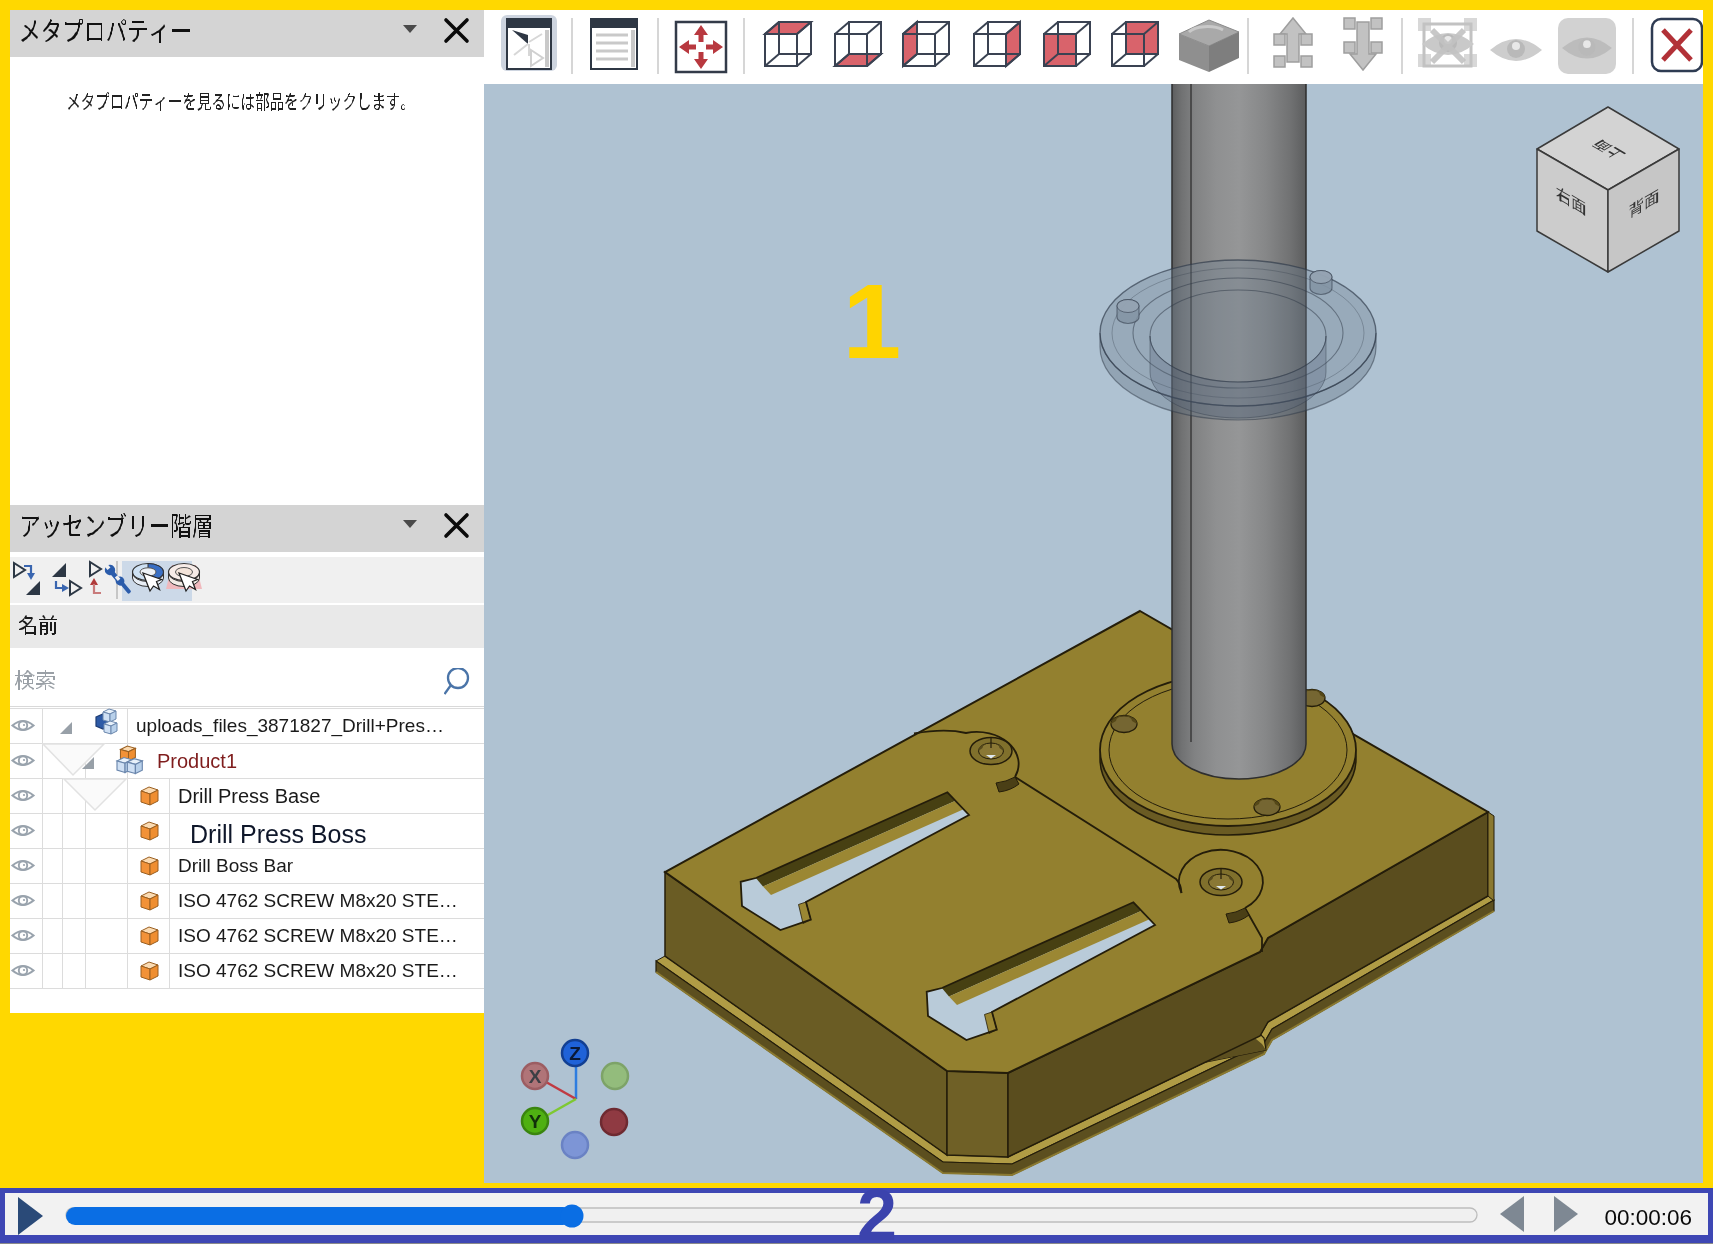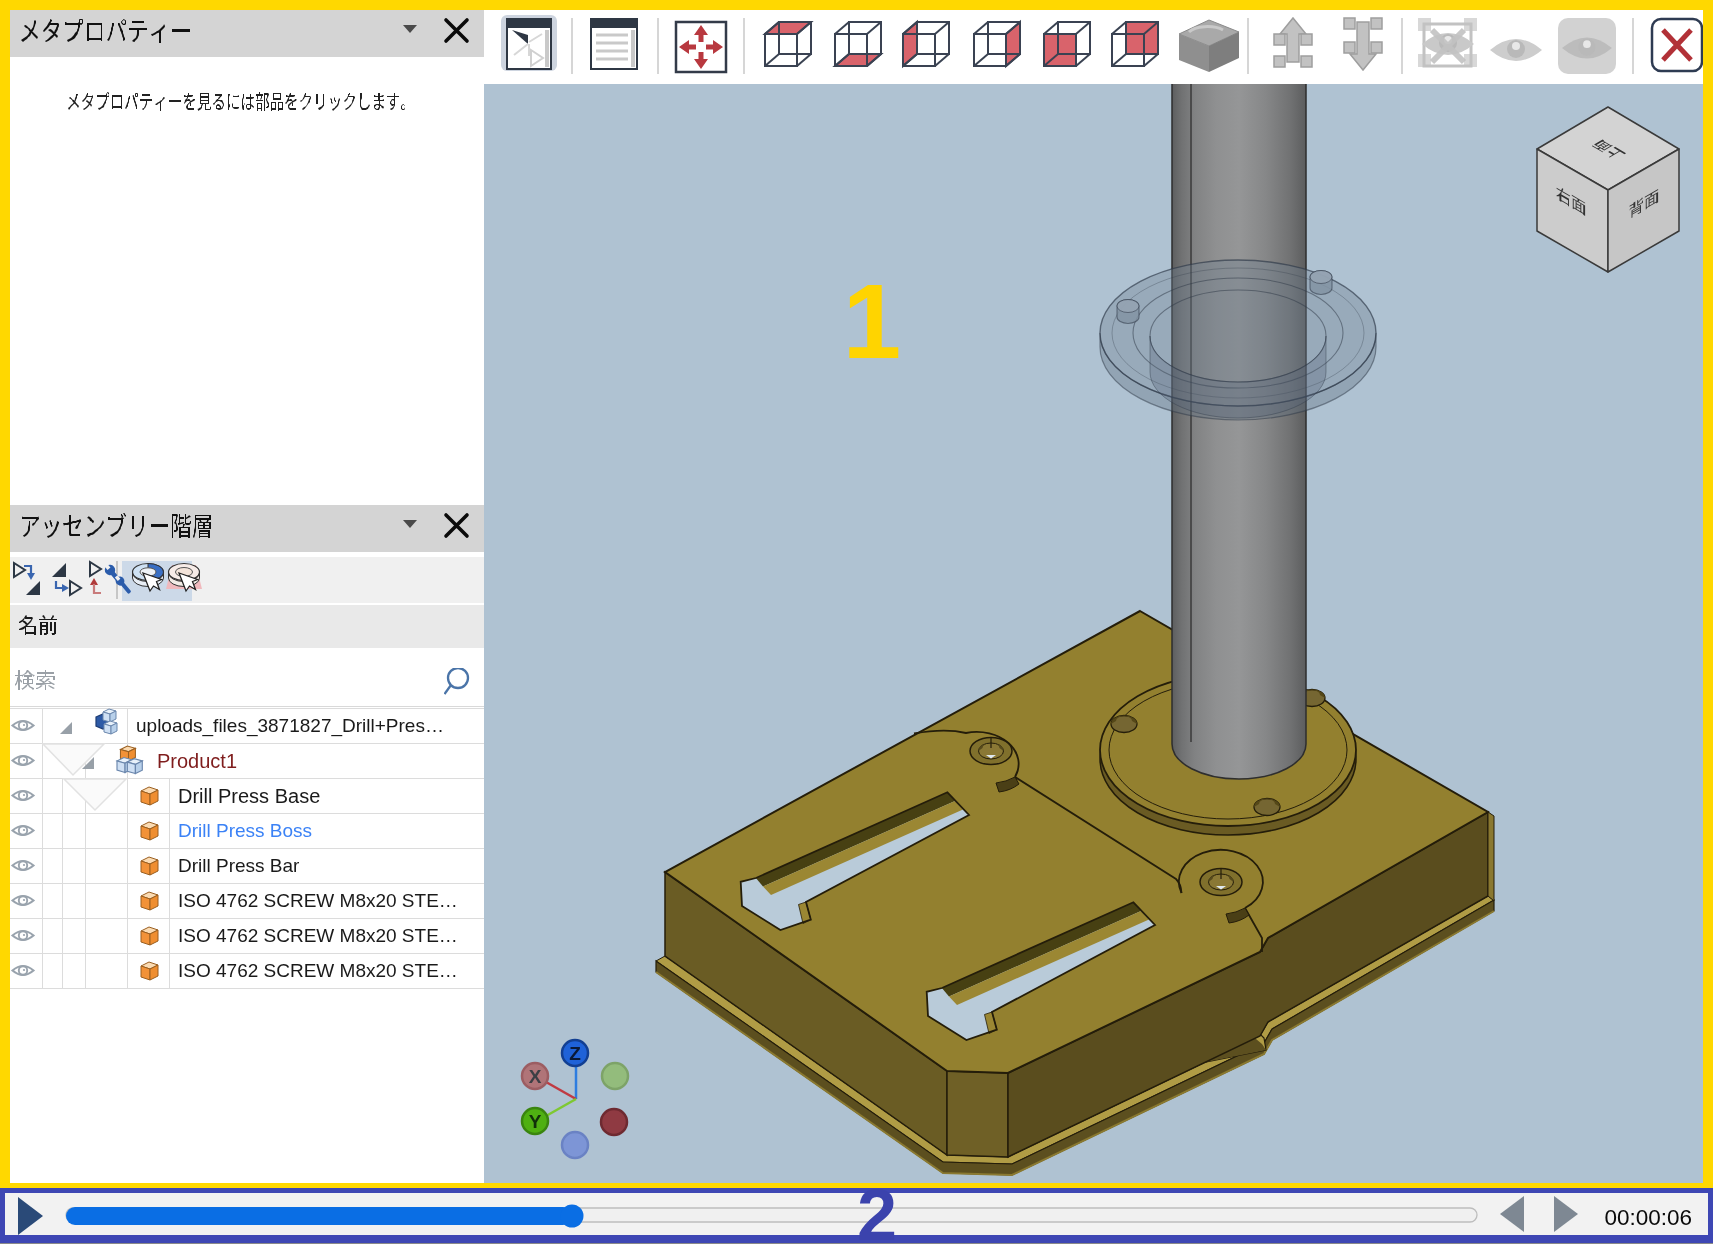--- a/index.html
+++ b/index.html
@@ -1,19 +1,19 @@
 <!DOCTYPE html>
 <html><head><meta charset="utf-8"><style>
 *{margin:0;padding:0;box-sizing:border-box}
 html,body{width:1713px;height:1244px;overflow:hidden;background:#fff;
  font-family:"Liberation Sans",sans-serif;position:relative}
 .abs{position:absolute}
 </style></head><body>
 <div class="abs" style="left:0;top:0;width:1713px;height:1188px;background:#ffd800"></div>
-<div class="abs" style="left:10px;top:10px;width:474px;height:1173px;background:#fff">
+<div class="abs" style="left:10px;top:10px;width:474px;height:1003px;background:#fff">
 <div class="abs" style="left:0;top:0px;width:474px;height:47px;background:#d4d4d4"></div>
     <svg style="position:absolute;left:9px;top:1px;overflow:visible" width="177" height="40">
       <path transform="translate(0,30)" fill="#111" d="M17 -20Q17 -19 17 -19Q17 -18 17 -18Q16 -16 16 -15Q15 -13 15 -12Q14 -10 13 -9Q12 -7 11 -5Q9 -4 8 -2Q6 -1 4 1L2 -1Q5 -3 8 -5Q10 -7 11 -10Q13 -12 14 -14Q15 -17 15 -19Q15 -19 15 -20Q15 -20 16 -21ZM6 -16Q7 -16 8 -15Q9 -14 10 -13Q11 -13 11 -12Q12 -11 13 -10Q14 -9 16 -7Q18 -5 19 -4L18 -2Q16 -4 15 -5Q13 -7 12 -9Q11 -9 10 -10Q10 -11 9 -12Q8 -13 7 -13Q6 -14 5 -15Z M31 -12Q32 -12 33 -11Q34 -10 35 -9Q36 -8 37 -7Q38 -6 39 -5L38 -3Q37 -4 36 -5Q35 -6 34 -7Q33 -8 32 -9Q30 -10 29 -11ZM40 -17Q40 -17 40 -17Q40 -16 40 -16Q40 -14 39 -13Q39 -11 38 -10Q37 -8 36 -7Q35 -4 32 -2Q30 0 27 1L26 0Q28 -1 29 -2Q31 -4 32 -5Q34 -6 35 -8Q35 -9 36 -11Q37 -12 37 -13Q38 -15 38 -16H30L31 -18H38Q38 -18 38 -18Q39 -18 39 -18ZM33 -21Q33 -21 33 -20Q32 -19 32 -19Q32 -18 31 -16Q30 -14 28 -12Q27 -11 25 -9L24 -10Q25 -12 27 -14Q28 -15 29 -17Q30 -19 31 -20Q31 -20 31 -21Q31 -21 31 -22Z M61 -19Q61 -19 61 -18Q61 -18 62 -18Q63 -18 63 -18Q63 -19 63 -19Q63 -20 63 -21Q63 -21 62 -21Q61 -21 61 -21Q61 -20 61 -19ZM60 -19Q60 -20 60 -21Q60 -22 61 -22Q61 -22 62 -22Q63 -22 63 -22Q64 -22 64 -21Q64 -20 64 -19Q64 -19 64 -18Q64 -17 63 -17Q63 -16 62 -16Q61 -16 61 -17Q60 -17 60 -18Q60 -19 60 -19ZM61 -18Q61 -17 61 -17Q61 -17 61 -16Q61 -15 61 -14Q60 -13 60 -11Q60 -10 59 -9Q59 -7 58 -6Q57 -5 56 -3Q55 -2 53 -1Q51 0 49 1L48 -1Q50 -2 52 -3Q53 -4 54 -5Q55 -6 56 -8Q57 -9 58 -10Q58 -12 59 -13Q59 -15 59 -16Q59 -16 58 -16Q57 -16 56 -16Q55 -16 54 -16Q52 -16 51 -16Q50 -16 49 -16Q48 -16 48 -16Q48 -16 47 -16Q46 -16 46 -16V-19Q46 -19 47 -19Q47 -19 47 -19Q48 -18 48 -18Q48 -18 49 -18Q50 -18 51 -18Q52 -18 53 -18Q54 -18 55 -18Q56 -18 57 -18Q58 -18 58 -18Q59 -18 59 -18Q59 -18 60 -19Q60 -19 60 -19Z M68 -18Q69 -18 69 -18Q70 -18 70 -18Q70 -18 71 -18Q72 -18 73 -18Q73 -18 75 -18Q76 -18 77 -18Q78 -18 79 -18Q80 -18 81 -18Q81 -18 81 -18Q82 -18 82 -18Q83 -18 83 -18Q83 -18 83 -17Q83 -17 83 -16Q83 -16 83 -15Q83 -15 83 -13Q83 -12 83 -11Q83 -10 83 -8Q83 -7 83 -6Q83 -5 83 -4Q83 -3 83 -3Q83 -3 83 -2Q83 -2 83 -1Q83 -1 83 0Q83 0 83 0H82Q82 0 82 0Q82 -1 82 -2Q82 -2 82 -3Q82 -3 82 -4Q82 -5 82 -6Q82 -7 82 -9Q82 -10 82 -11Q82 -13 82 -14Q82 -15 82 -16Q82 -16 82 -16H70Q70 -16 70 -16Q70 -15 70 -14Q70 -13 70 -11Q70 -10 70 -9Q70 -7 70 -6Q70 -5 70 -4Q70 -3 70 -3Q70 -2 70 -2Q70 -2 70 -1Q70 -1 70 0Q70 0 70 0H68Q68 0 68 0Q68 -1 68 -1Q68 -2 68 -2Q68 -3 68 -3Q68 -3 68 -4Q68 -5 68 -6Q68 -7 68 -8Q68 -10 68 -11Q68 -12 68 -14Q68 -15 68 -15Q68 -16 68 -16Q68 -17 68 -17Q68 -18 68 -18ZM82 -3V-1H69V-3Z M103 -19Q103 -18 104 -18Q104 -17 105 -17Q105 -17 106 -18Q106 -18 106 -19Q106 -20 106 -20Q105 -21 105 -21Q104 -21 104 -20Q103 -20 103 -19ZM102 -19Q102 -20 103 -20Q103 -21 104 -21Q104 -22 105 -22Q105 -22 106 -21Q107 -21 107 -20Q107 -20 107 -19Q107 -18 107 -17Q107 -17 106 -16Q105 -16 105 -16Q104 -16 104 -16Q103 -17 103 -17Q102 -18 102 -19ZM91 -8Q91 -9 92 -10Q92 -12 92 -13Q93 -14 93 -16Q93 -17 93 -18L95 -18Q95 -17 95 -17Q95 -17 95 -16Q95 -16 95 -16Q95 -15 94 -14Q94 -13 94 -12Q94 -11 93 -9Q93 -8 93 -7Q92 -6 92 -5Q91 -3 91 -2Q90 -1 90 0L88 -1Q89 -2 90 -4Q91 -6 91 -8ZM102 -9Q101 -10 101 -11Q101 -13 100 -14Q100 -15 99 -16Q99 -17 99 -18L100 -18Q101 -18 101 -17Q101 -16 102 -14Q102 -13 103 -12Q103 -11 104 -10Q104 -9 104 -8Q105 -6 105 -5Q105 -4 106 -3Q106 -2 106 -1L104 0Q104 -1 104 -3Q103 -4 103 -6Q102 -8 102 -9Z M113 -20Q113 -20 114 -20Q114 -20 115 -20Q115 -20 116 -20Q117 -20 118 -20Q119 -20 120 -20Q121 -20 122 -20Q123 -20 123 -20Q124 -20 124 -20Q125 -20 125 -20V-18Q125 -18 124 -18Q124 -18 123 -18Q123 -18 122 -18Q121 -18 120 -18Q119 -18 118 -18Q117 -18 116 -18Q115 -18 115 -18Q114 -18 114 -18Q113 -18 113 -18ZM110 -13Q111 -13 111 -13Q111 -13 112 -13Q112 -13 113 -13Q114 -13 115 -13Q116 -13 118 -13Q119 -13 120 -13Q122 -13 123 -13Q124 -13 125 -13Q126 -13 126 -13Q126 -13 127 -13Q127 -13 128 -13V-11Q127 -11 127 -11Q126 -11 126 -11Q126 -11 125 -11Q124 -11 123 -11Q122 -11 120 -11Q119 -11 118 -11Q116 -11 115 -11Q114 -11 113 -11Q112 -11 112 -11Q111 -11 111 -11Q111 -11 110 -11ZM120 -12Q120 -10 120 -7Q120 -5 119 -4Q119 -3 118 -2Q117 -1 116 0Q116 1 115 1L113 0Q114 -1 115 -2Q117 -3 117 -4Q118 -6 118 -8Q118 -10 118 -12Z M132 -7Q134 -7 135 -8Q137 -9 138 -10Q139 -10 140 -11Q141 -12 142 -13Q143 -14 144 -15Q145 -16 145 -17L146 -15Q146 -14 145 -13Q144 -12 143 -11Q142 -10 141 -9Q140 -9 139 -8Q138 -8 137 -7Q136 -6 135 -6Q134 -5 133 -5ZM140 -10 142 -10V0Q142 0 142 1Q142 1 142 1Q142 2 142 2H140Q140 2 140 1Q140 1 140 1Q140 0 140 0Z M153 -12Q154 -12 154 -12Q155 -12 155 -12Q156 -12 156 -12Q157 -12 157 -12Q158 -12 159 -12Q160 -12 161 -12Q162 -12 163 -12Q165 -12 165 -12Q166 -12 167 -12Q168 -12 168 -12Q169 -12 170 -12Q170 -12 171 -12V-9Q170 -9 170 -9Q169 -9 168 -9Q168 -9 167 -9Q166 -9 165 -9Q165 -9 163 -9Q162 -9 161 -9Q160 -9 159 -9Q158 -9 157 -9Q157 -9 156 -9Q156 -9 155 -9Q154 -9 153 -9Z"></path>
     </svg>
     <svg class="abs" style="left:391px;top:0px" width="20" height="26">
       <polygon points="2,15 16,15 9,23" fill="#4a4a4a"></polygon>
     </svg>
     <svg class="abs" style="left:433px;top:7px" width="30" height="30">
       <path d="M3 3 L24 24 M24 3 L3 24" stroke="#0a0a0a" stroke-width="3.6" stroke-linecap="round" fill="none"></path>
     </svg>
@@ -206,22 +206,22 @@
       </g>
 <g transform="translate(129,251)">
         <polygon points="2,7 10,3 19,6 11,10" fill="#fbdcb4" stroke="#9a5f20" stroke-width="1"></polygon>
         <polygon points="2,7 11,10 11,21 2,18" fill="#f29238" stroke="#9a5f20" stroke-width="1"></polygon>
         <polygon points="11,10 19,6 19,17 11,21" fill="#ef8e30" stroke="#9a5f20" stroke-width="1"></polygon>
       </g>
 </svg>
 <div class="abs" style="left:126px;top:705px;font-size:19px;color:#1a1a1a;white-space:nowrap">uploads_files_3871827_Drill+Pres…</div>
 <div class="abs" style="left:147px;top:740px;font-size:20px;color:#7f1d1d;white-space:nowrap">Product1</div>
 <div class="abs" style="left:168px;top:775px;font-size:20px;color:#1a1a1a;white-space:nowrap">Drill Press Base</div>
-<div class="abs" style="left:168px;top:810px;font-size:19px;color:#3b82f6;white-space:nowrap">Drill Press Boss</div>
-<div class="abs" style="left:168px;top:845px;font-size:19px;color:#1a1a1a;white-space:nowrap">Drill Press Bar</div>
+<div class="abs" style="left:180px;top:810px;font-size:25px;color:#0f172a;white-space:nowrap">Drill Press Boss</div>
+<div class="abs" style="left:168px;top:845px;font-size:19px;color:#1a1a1a;white-space:nowrap">Drill Boss Bar</div>
 <div class="abs" style="left:168px;top:880px;font-size:19px;color:#1a1a1a;white-space:nowrap">ISO 4762 SCREW M8x20 STE…</div>
 <div class="abs" style="left:168px;top:915px;font-size:19px;color:#1a1a1a;white-space:nowrap">ISO 4762 SCREW M8x20 STE…</div>
 <div class="abs" style="left:168px;top:950px;font-size:19px;color:#1a1a1a;white-space:nowrap">ISO 4762 SCREW M8x20 STE…</div>
 </div>
 <div class="abs" style="left:484px;top:10px;width:1219px;height:74px;background:#fff">
 <svg class="abs" style="left:0;top:0" width="1219" height="74">
 <rect x="17" y="5" width="56" height="56" rx="6" fill="#cdd4df"></rect>
 <g transform="translate(17,0)">
         <rect x="6" y="9" width="44" height="50" fill="#fff" stroke="#2e3744" stroke-width="2"></rect>
         <rect x="6" y="9" width="44" height="9" fill="#2e3744"></rect>

